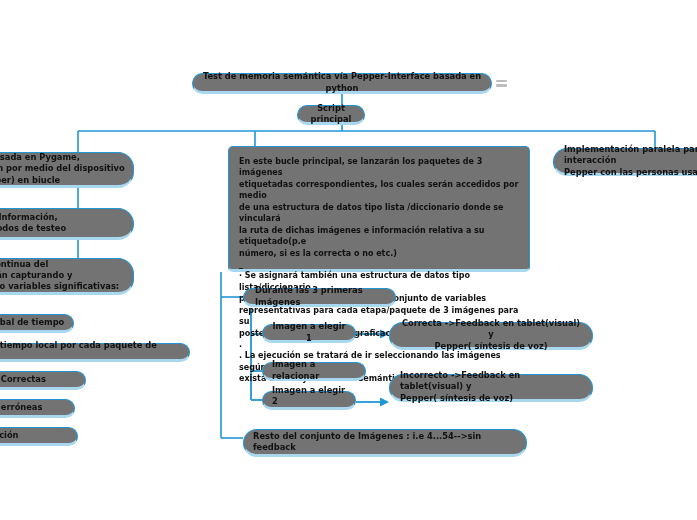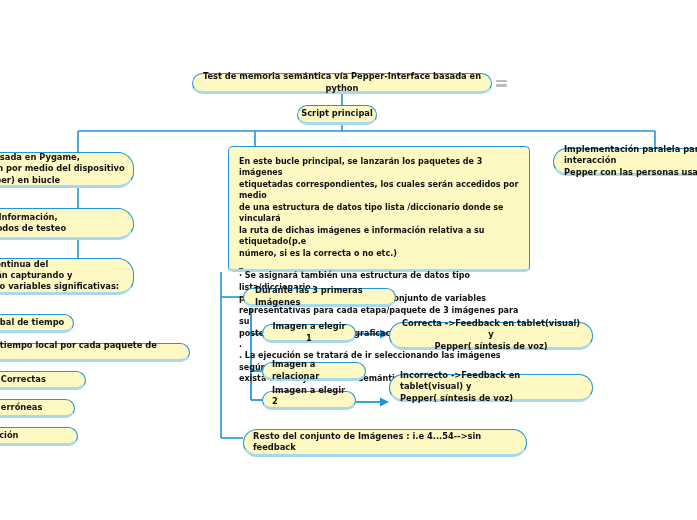--- a/index.html
+++ b/index.html
@@ -20,21 +20,21 @@
     top: 0;
     width: 697px;
     height: 520px;
   }
   .node {
     position: absolute;
     box-sizing: border-box;
     border: 1.4px solid #2196d6;
     border-bottom: 3.2px solid #a8d8f0;
     border-radius: 16px;
-    background: #fef9c3;
+    background: #737373;
     color: #111111;
     font-weight: bold;
     font-size: 8.3px;
     line-height: 1.34;
     display: flex;
     align-items: center;
     z-index: 5;
   }
   .node .txt {
     display: block;
@@ -113,21 +113,21 @@
 
 <div class="node pad-c" style="left:192px; top:73px; width:300px; height:21px;">
   <span class="txt">Test de memoria semántica vía Pepper-Interface basada en python</span>
 </div>
 
 <div class="handle" style="left:496px; top:79px;">
   <i class="a"></i>
     <i class="b"></i>
 </div>
 
-<div class="node pad-c" style="left:297px; top:105px; width:80px; height:20px;">
+<div class="node pad-c" style="left:297px; top:105px; width:68px; height:20px;">
   <span class="txt">Script principal</span>
 </div>
 
 <div class="node pad-l" style="left:-66px; top:152px; width:200px; height:36px; padding:0 8px;">
   <span class="txt">Interface basada en Pygame,
 visualización por medio del dispositivo
 (tablet Pepper) en biucle</span>
 </div>
 
 <div class="node pad-l" style="left:-66px; top:208px; width:200px; height:32px; padding:0 8px;">

